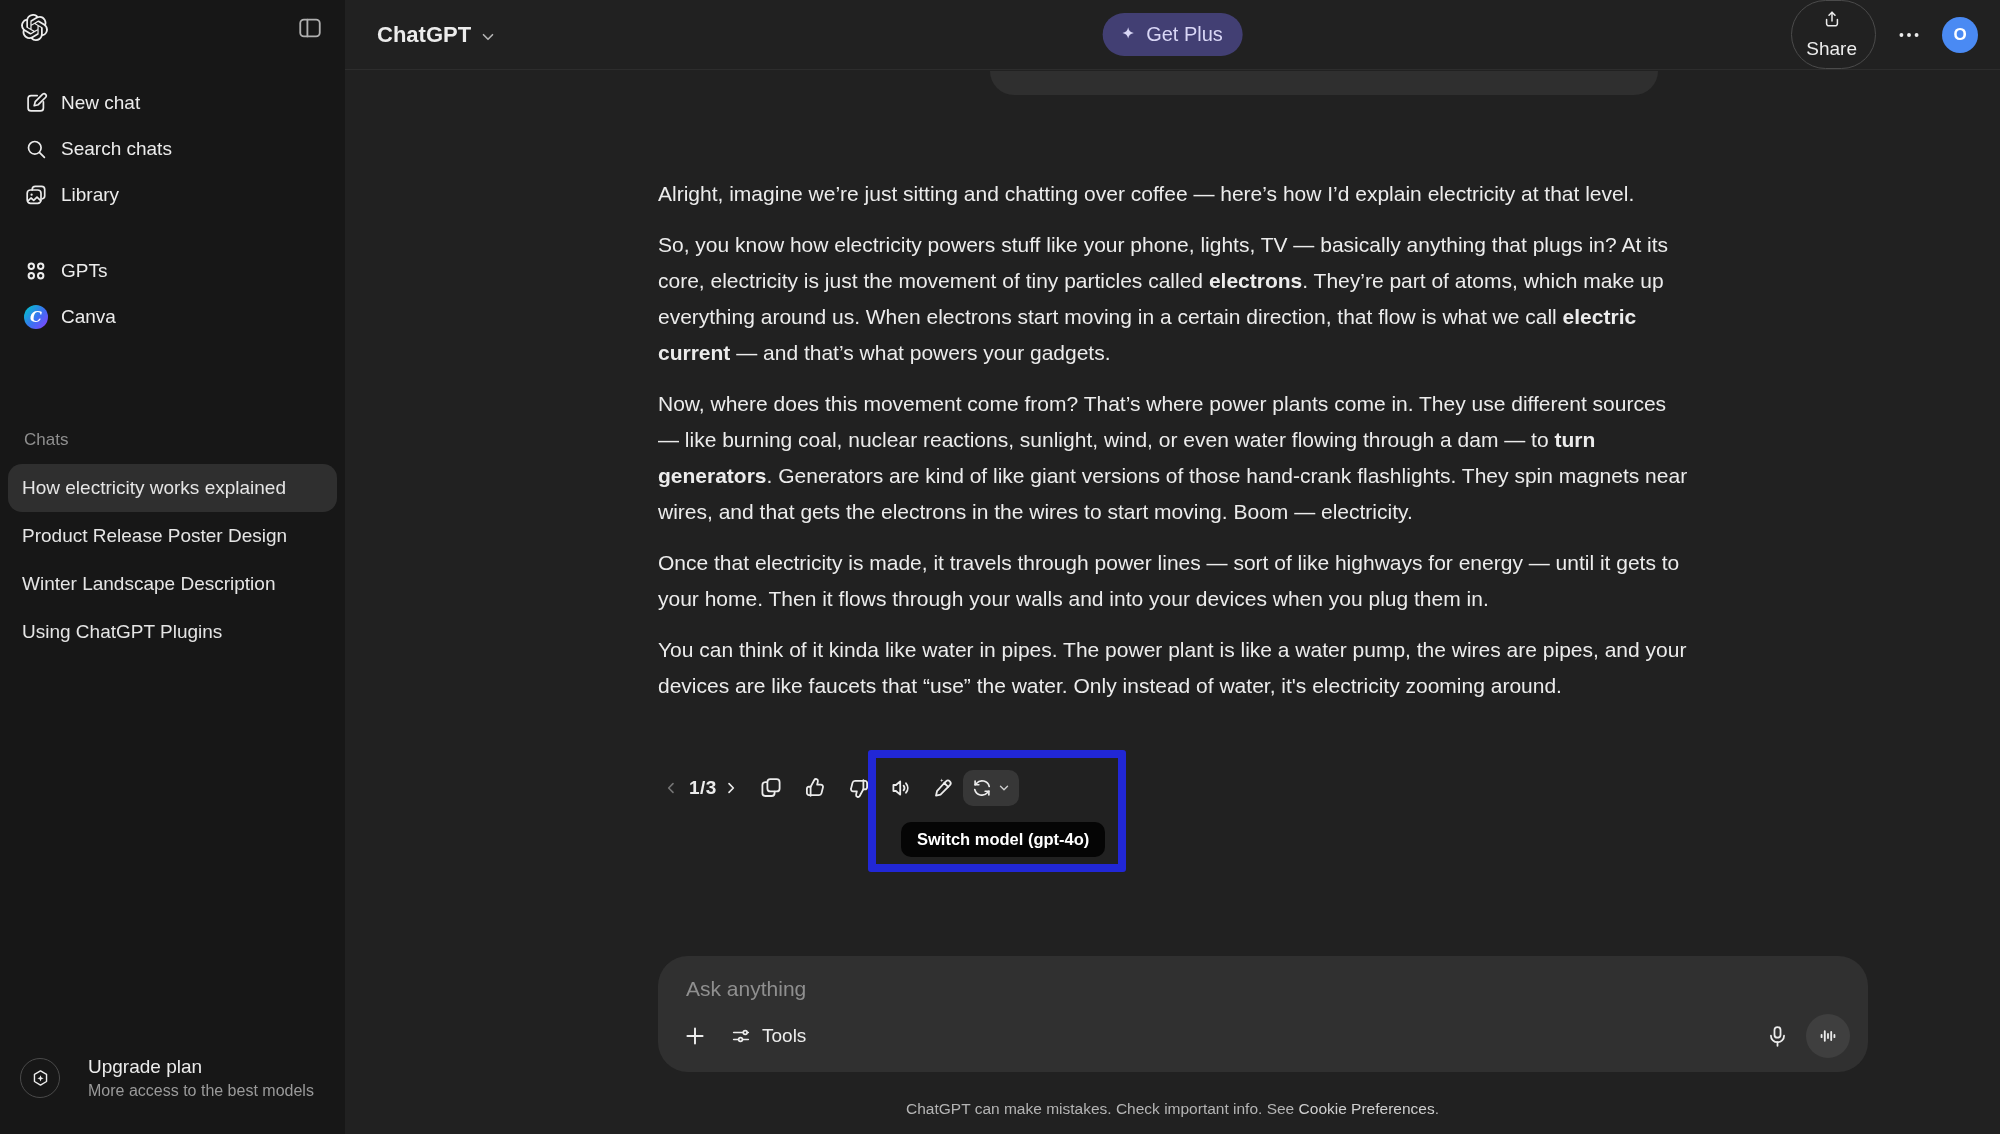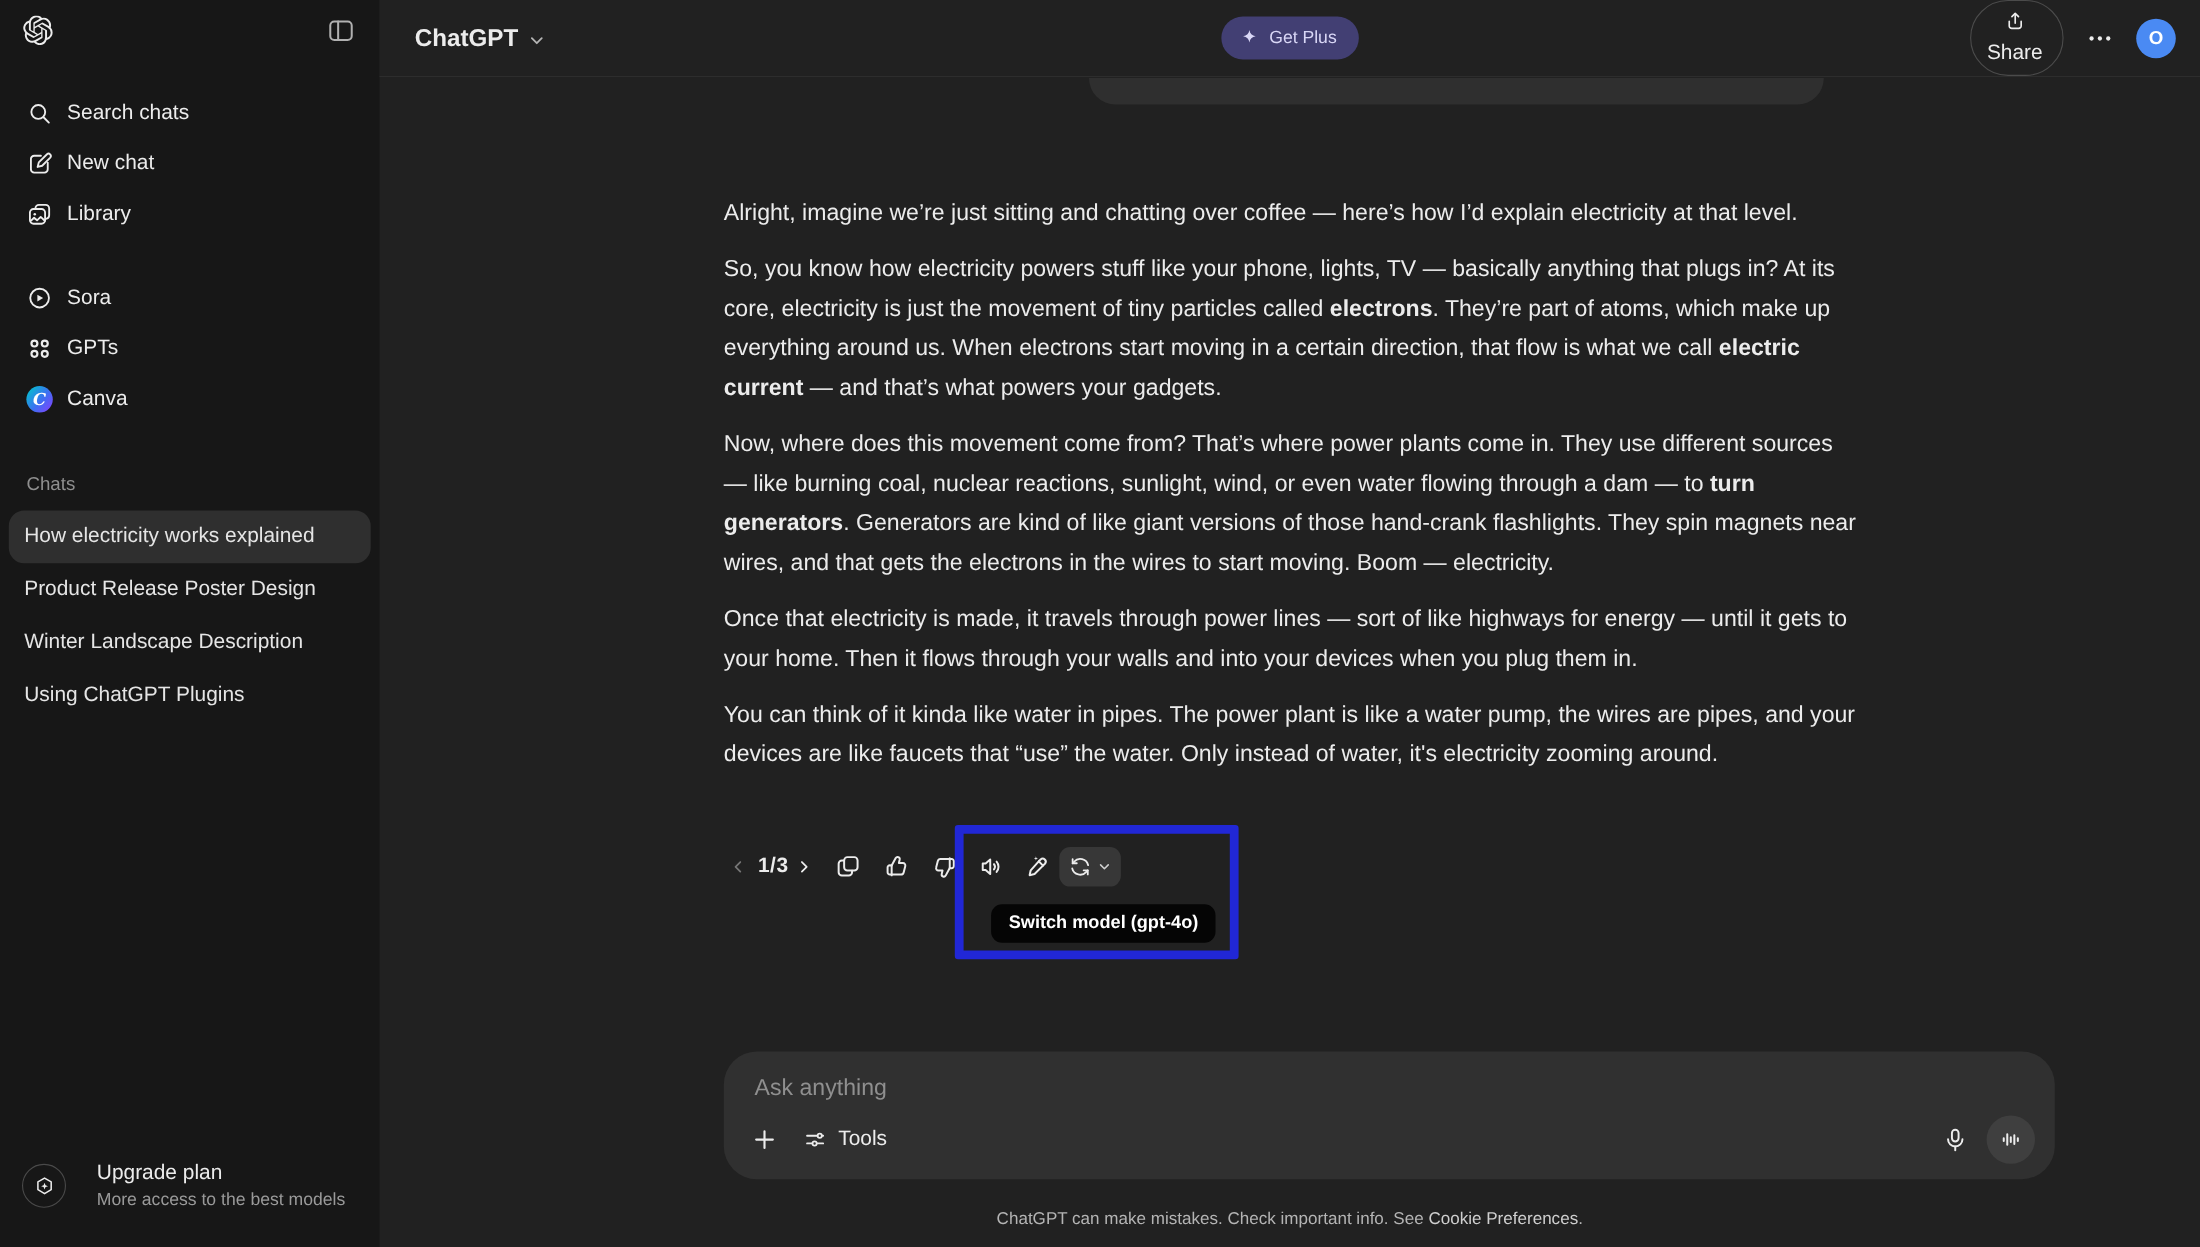--- a/index.html
+++ b/index.html
@@ -26,21 +26,21 @@
   .upgrade-badge { width:40px; height:40px; border-radius:50%; border:1px solid #4a4a4a; display:flex; align-items:center; justify-content:center; color:#ececec; }
   .upgrade-badge svg { width:21px; height:21px; }
   .upgrade-title { font-size:19px; color:#ececec; margin-bottom:4px; }
   .upgrade-sub { font-size:16px; color:#9a9a9a; }
 
   
   .header { position:absolute; left:345px; right:0; top:0; height:70px; background:var(--bg,#212121); border-bottom:1px solid #2d2d2d; display:flex; align-items:center; padding:0 22px; z-index:5; }
   .model-switcher { display:flex; align-items:center; gap:8px; font-size:22px; font-weight:600; color:#ececec; cursor:pointer; padding:6px 10px; border-radius:10px; }
   .model-switcher .chev { width:18px; height:18px; color:#b4b4b4; }
   .chev svg { width:100%; height:100%; }
-  .get-plus { position:absolute; left:50%; transform:translateX(-50%); display:flex; align-items:center; gap:9px; background:var(--get_plus_bg,#423f73); color:var(--get_plus_text,#d9d7f6); border:none; border-radius:999px; padding:10px 20px 10px 16px; font-size:16px; font-family:inherit; cursor:pointer; }
+  .get-plus { position:absolute; left:50%; transform:translateX(-50%); display:flex; align-items:center; gap:9px; background:var(--get_plus_bg,#423f73); color:var(--get_plus_text,#d9d7f6); border:none; border-radius:999px; padding:10px 20px 10px 16px; font-size:20px; font-family:inherit; cursor:pointer; }
   .get-plus .icn { width:19px; height:19px; color:var(--get_plus_text,#d9d7f6); }
   .header-right { margin-left:auto; display:flex; align-items:center; gap:20px; }
   .share-btn { display:flex; align-items:center; gap:9px; border:1px solid #4b4b4b; border-radius:999px; padding:8px 18px 8px 14px; font-size:19px; color:#ececec; background:transparent; font-family:inherit; cursor:pointer;flex-direction:column; }
   .share-btn .icn { width:20px; height:20px; }
   .more-btn { width:26px; height:26px; color:#ececec; cursor:pointer; }
   .avatar { width:36px; height:36px; border-radius:50%; background:var(--avatar_bg,#4a8af3); color:#fff; font-size:17px; font-weight:600; display:flex; align-items:center; justify-content:center; cursor:pointer; }
 
   
   .bubble-remnant { position:absolute; left:990px; top:71px; width:668px; height:24px; background:#2f2f2f; border-radius:0 0 26px 26px; }
   .message { position:absolute; left:658px; top:176px; width:1032px; }
@@ -92,57 +92,48 @@
       <svg viewBox="0 0 24 24" fill="none" stroke="currentColor" stroke-width="1.7" stroke-linecap="round" stroke-linejoin="round">
           <rect x="3" y="4.2" width="18" height="15.6" rx="3.4"></rect>
           <path d="M9.6 4.2v15.6"></path>
         </svg>
     </span>
 
     <nav class="nav-list" id="nav-list">
         <div class="nav-item">
           <span class="icn">
             <svg viewBox="0 0 24 24" fill="none" stroke="currentColor" stroke-width="1.7" stroke-linecap="round" stroke-linejoin="round">
+              <path d="M13.2 4.6H7.1a3 3 0 0 0-3 3v9.3a3 3 0 0 0 3 3h9.3a3 3 0 0 0 3-3v-6.1"></path>
+              <path d="M18.7 3.2a2.15 2.15 0 0 1 3 3.05L14.3 13.7l-4.1 1.05 1.05-4.1z"></path>
+            </svg>
+          </span>
+          <span>New chat</span>
+        </div>
+        <div class="nav-item">
+          <span class="icn">
+            <svg viewBox="0 0 24 24" fill="none" stroke="currentColor" stroke-width="1.7" stroke-linecap="round" stroke-linejoin="round">
               <circle cx="10.8" cy="10.8" r="6.3"></circle>
               <path d="M15.6 15.6 20.4 20.4"></path>
             </svg>
           </span>
           <span>Search chats</span>
-        </div>
-        <div class="nav-item">
-          <span class="icn">
-            <svg viewBox="0 0 24 24" fill="none" stroke="currentColor" stroke-width="1.7" stroke-linecap="round" stroke-linejoin="round">
-              <path d="M13.2 4.6H7.1a3 3 0 0 0-3 3v9.3a3 3 0 0 0 3 3h9.3a3 3 0 0 0 3-3v-6.1"></path>
-              <path d="M18.7 3.2a2.15 2.15 0 0 1 3 3.05L14.3 13.7l-4.1 1.05 1.05-4.1z"></path>
-            </svg>
-          </span>
-          <span>New chat</span>
         </div>
         <div class="nav-item">
           <span class="icn">
             <svg viewBox="0 0 24 24" fill="none" stroke="currentColor" stroke-width="1.7" stroke-linecap="round" stroke-linejoin="round">
               <rect x="3.2" y="7" width="13.8" height="13.4" rx="3.3"></rect>
               <path d="M8.2 7V6.5a3.2 3.2 0 0 1 3.2-3.2h6.1a3.2 3.2 0 0 1 3.2 3.2v6.2a3.2 3.2 0 0 1-2.3 3.1"></path>
               <circle cx="7.6" cy="11.7" r="1.15" fill="currentColor" stroke="none"></circle>
               <path d="m4 17.8 3-2.8 2.7 2.3 3.3-3.1 3.7 3.5"></path>
             </svg>
           </span>
           <span>Library</span>
         </div>
       </nav>
     <nav class="apps-list" id="apps-list">
-        <div class="nav-item">
-          <span class="icn">
-            <svg viewBox="0 0 24 24" fill="none" stroke="currentColor" stroke-width="1.7" stroke-linecap="round" stroke-linejoin="round">
-              <circle cx="12" cy="12" r="8.5"></circle>
-              <path d="M10 8.9v6.2l5.2-3.1z" fill="currentColor" stroke="none"></path>
-            </svg>
-          </span>
-          <span>Sora</span>
-        </div>
         <div class="nav-item">
           <span class="icn">
             <svg viewBox="0 0 24 24" fill="none" stroke="currentColor" stroke-width="2">
               <circle cx="7.3" cy="7.3" r="2.7"></circle>
               <circle cx="16.7" cy="7.3" r="2.7"></circle>
               <circle cx="7.3" cy="16.7" r="2.7"></circle>
               <circle cx="16.7" cy="16.7" r="2.7"></circle>
             </svg>
           </span>
           <span>GPTs</span>

